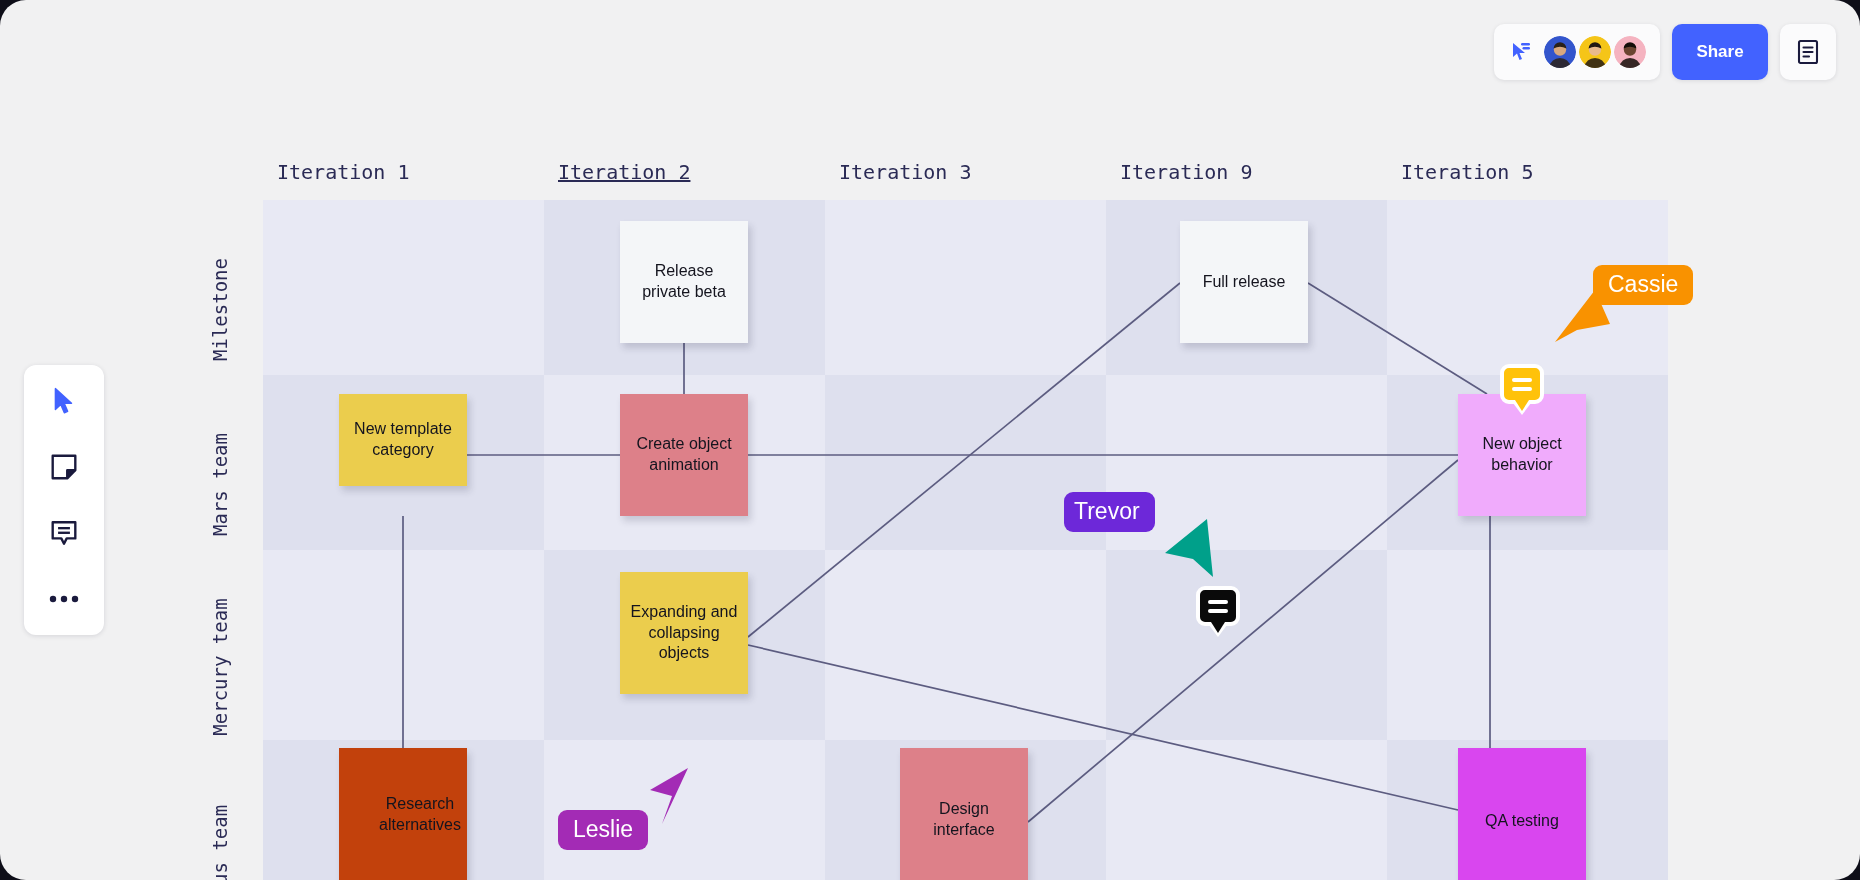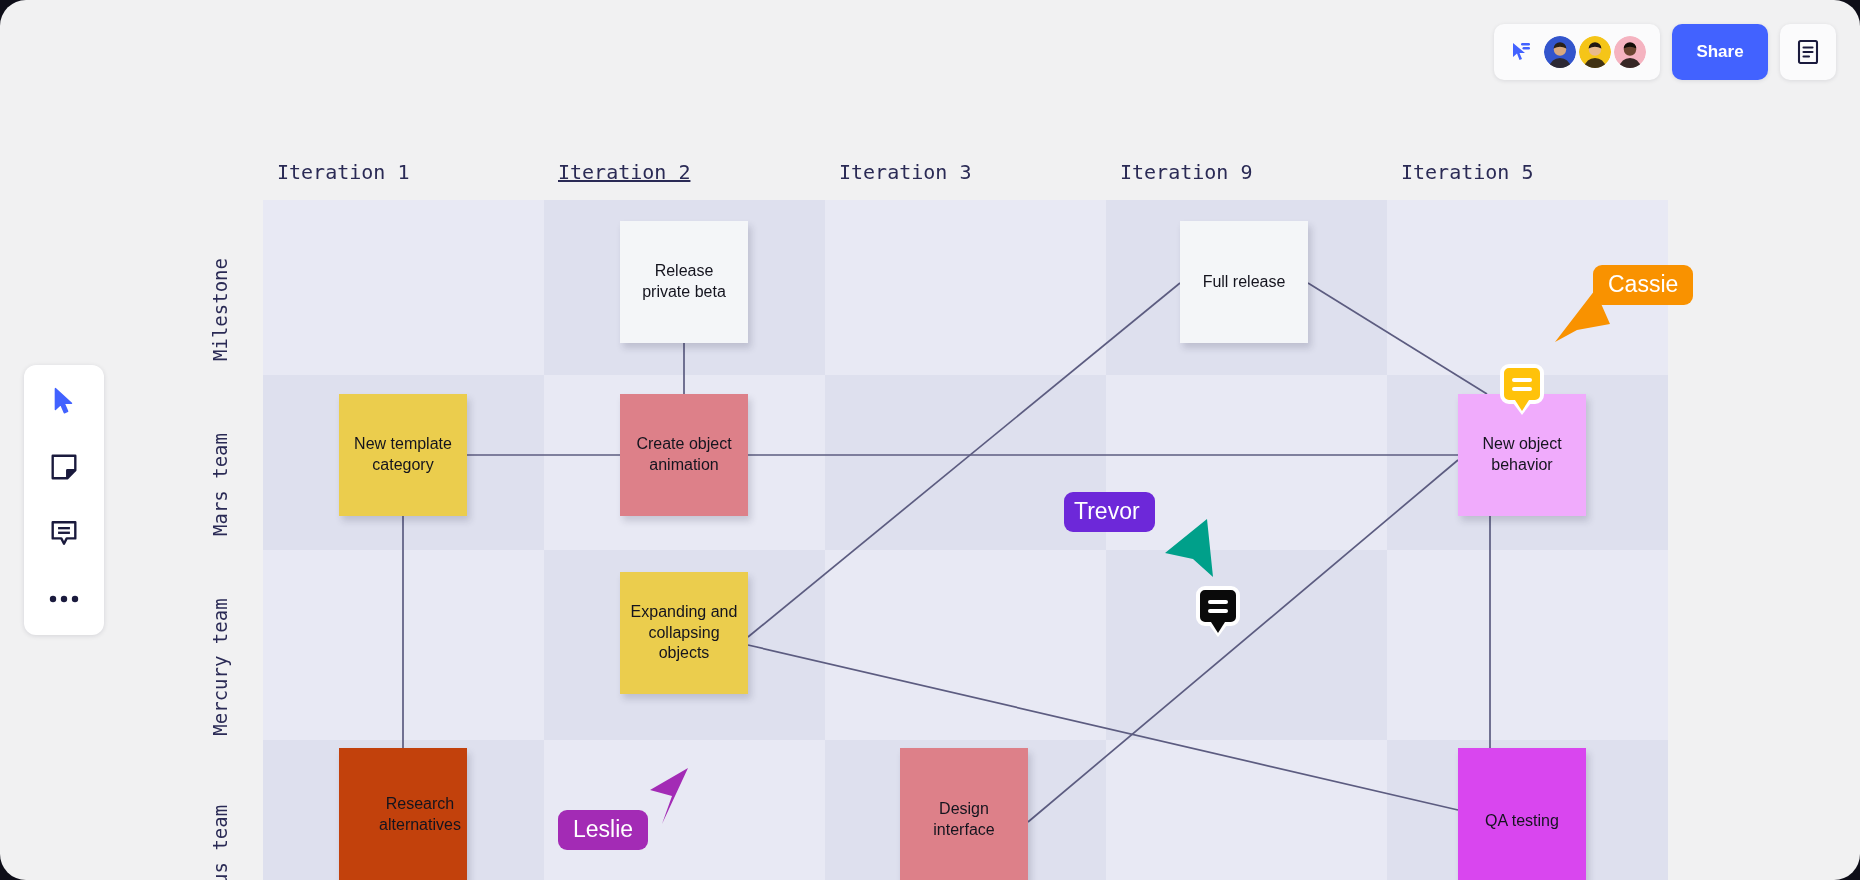--- a/index.html
+++ b/index.html
@@ -249,21 +249,21 @@
         <div class="col-header" style="left: 1120px; top: 160px;">Iteration 9</div>
         <div class="col-header" style="left: 1401px; top: 160px;">Iteration 5</div>
         <div class="row-header" style="left: 231px; top: 375px; width: 175px; text-align: center;">Milestone</div>
         <div class="row-header" style="left: 231px; top: 550px; width: 175px; text-align: center;">Mars team</div>
         <div class="row-header" style="left: 231px; top: 740px; width: 190px; text-align: center;">Mercury team</div>
         <div class="row-header" style="left: 231px; top: 940px; width: 200px; text-align: center;">Venus team</div>
       </div>
     <div id="stickies-layer">
         <div class="sticky" style="left: 620px; top: 221px; width: 128px; height: 122px; background: rgb(244, 246, 248);">Release private beta</div>
         <div class="sticky" style="left: 1180px; top: 221px; width: 128px; height: 122px; background: rgb(244, 246, 248);">Full release</div>
-        <div class="sticky" style="left: 339px; top: 394px; width: 128px; height: 122px; background: rgb(235, 205, 77);">New template category</div>
+        <div class="sticky" style="left: 339px; top: 394px; width: 128px; height: 92px; background: rgb(235, 205, 77);">New template category</div>
         <div class="sticky" style="left: 620px; top: 394px; width: 128px; height: 122px; background: rgb(221, 128, 137);">Create object animation</div>
         <div class="sticky" style="left: 1458px; top: 394px; width: 128px; height: 122px; background: #f0abfc;">New object behavior</div>
         <div class="sticky" style="left: 620px; top: 572px; width: 128px; height: 122px; background: rgb(235, 205, 77);">Expanding and collapsing objects</div>
         <div class="sticky" style="left: 339px; top: 748px; width: 128px; height: 134px; background: #c2410c; padding-left: 44px;">Research alternatives</div>
         <div class="sticky" style="left: 900px; top: 748px; width: 128px; height: 143px; background: rgb(221, 128, 137);">Design interface</div>
         <div class="sticky" style="left: 1458px; top: 748px; width: 128px; height: 146px; background: #d946ef;">QA testing</div>
       </div>
     <div id="cursors-layer">
         <div class="cursor-label" style="left: 1593px; top: 265px; background: rgb(249, 146, 0);">Cassie</div>
         <div class="cursor-arrow" style="left: 1555px; top: 290px;"><svg width="70" height="62" viewBox="0 0 70 62">

